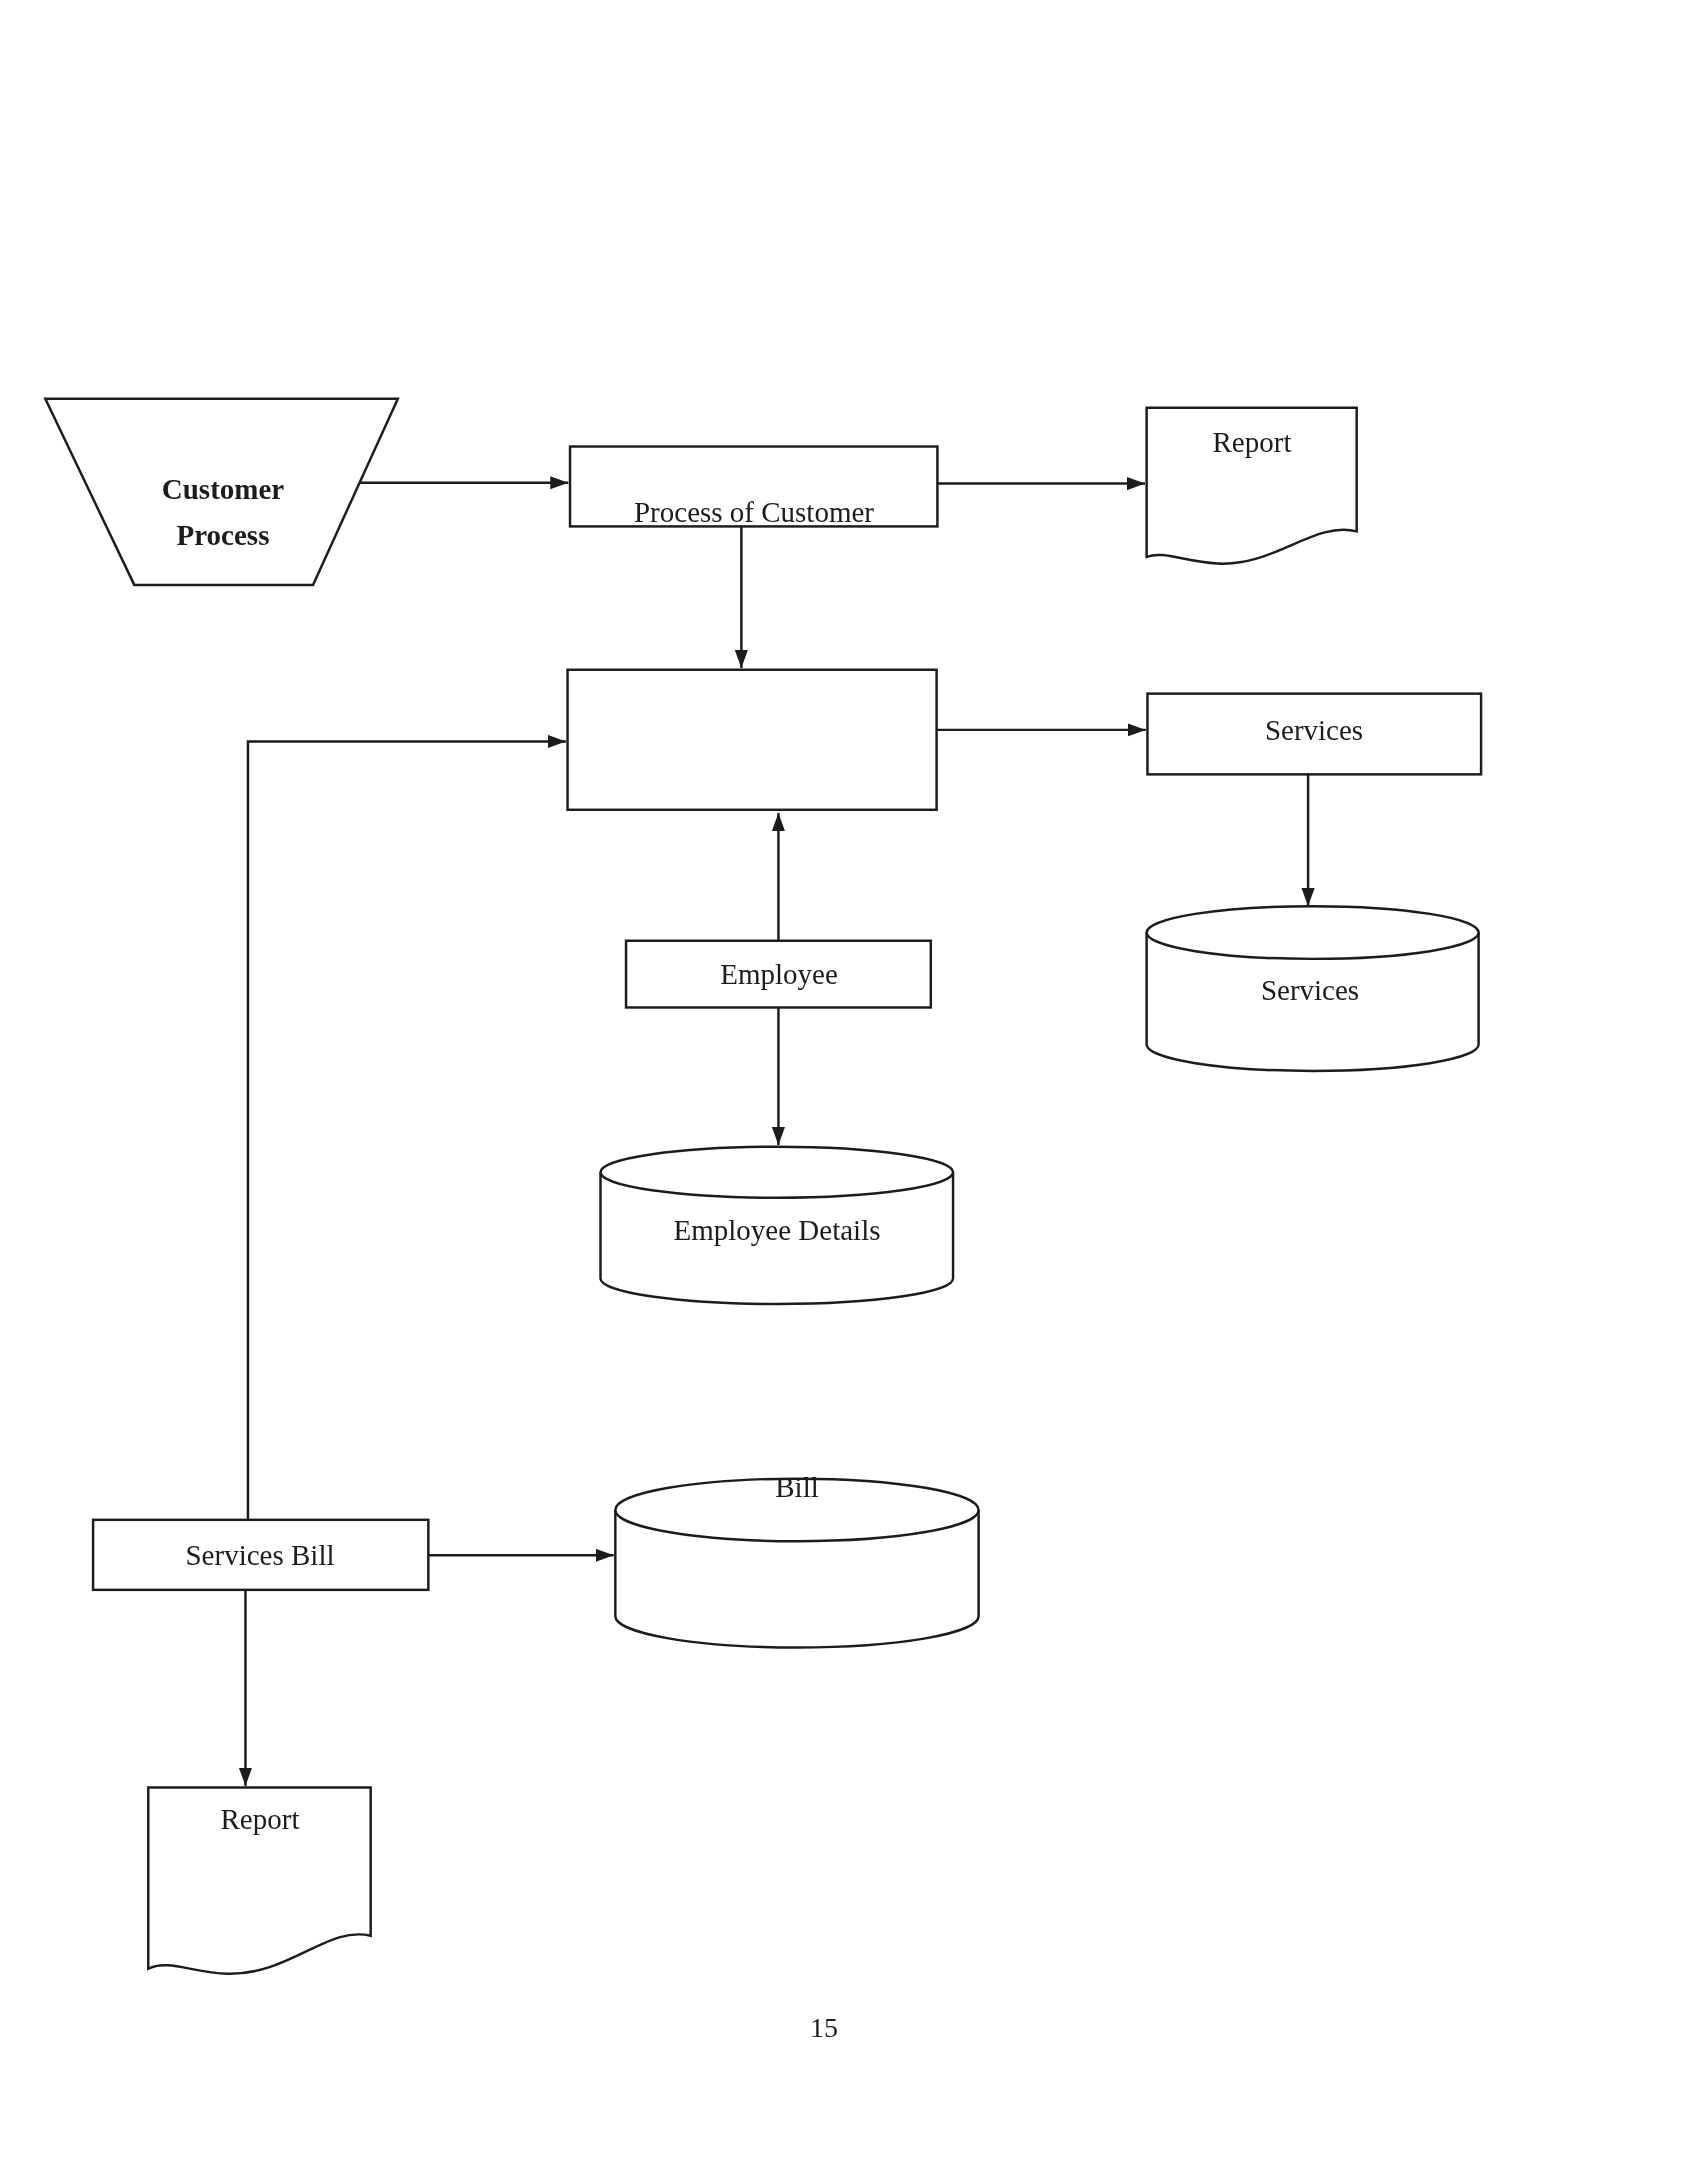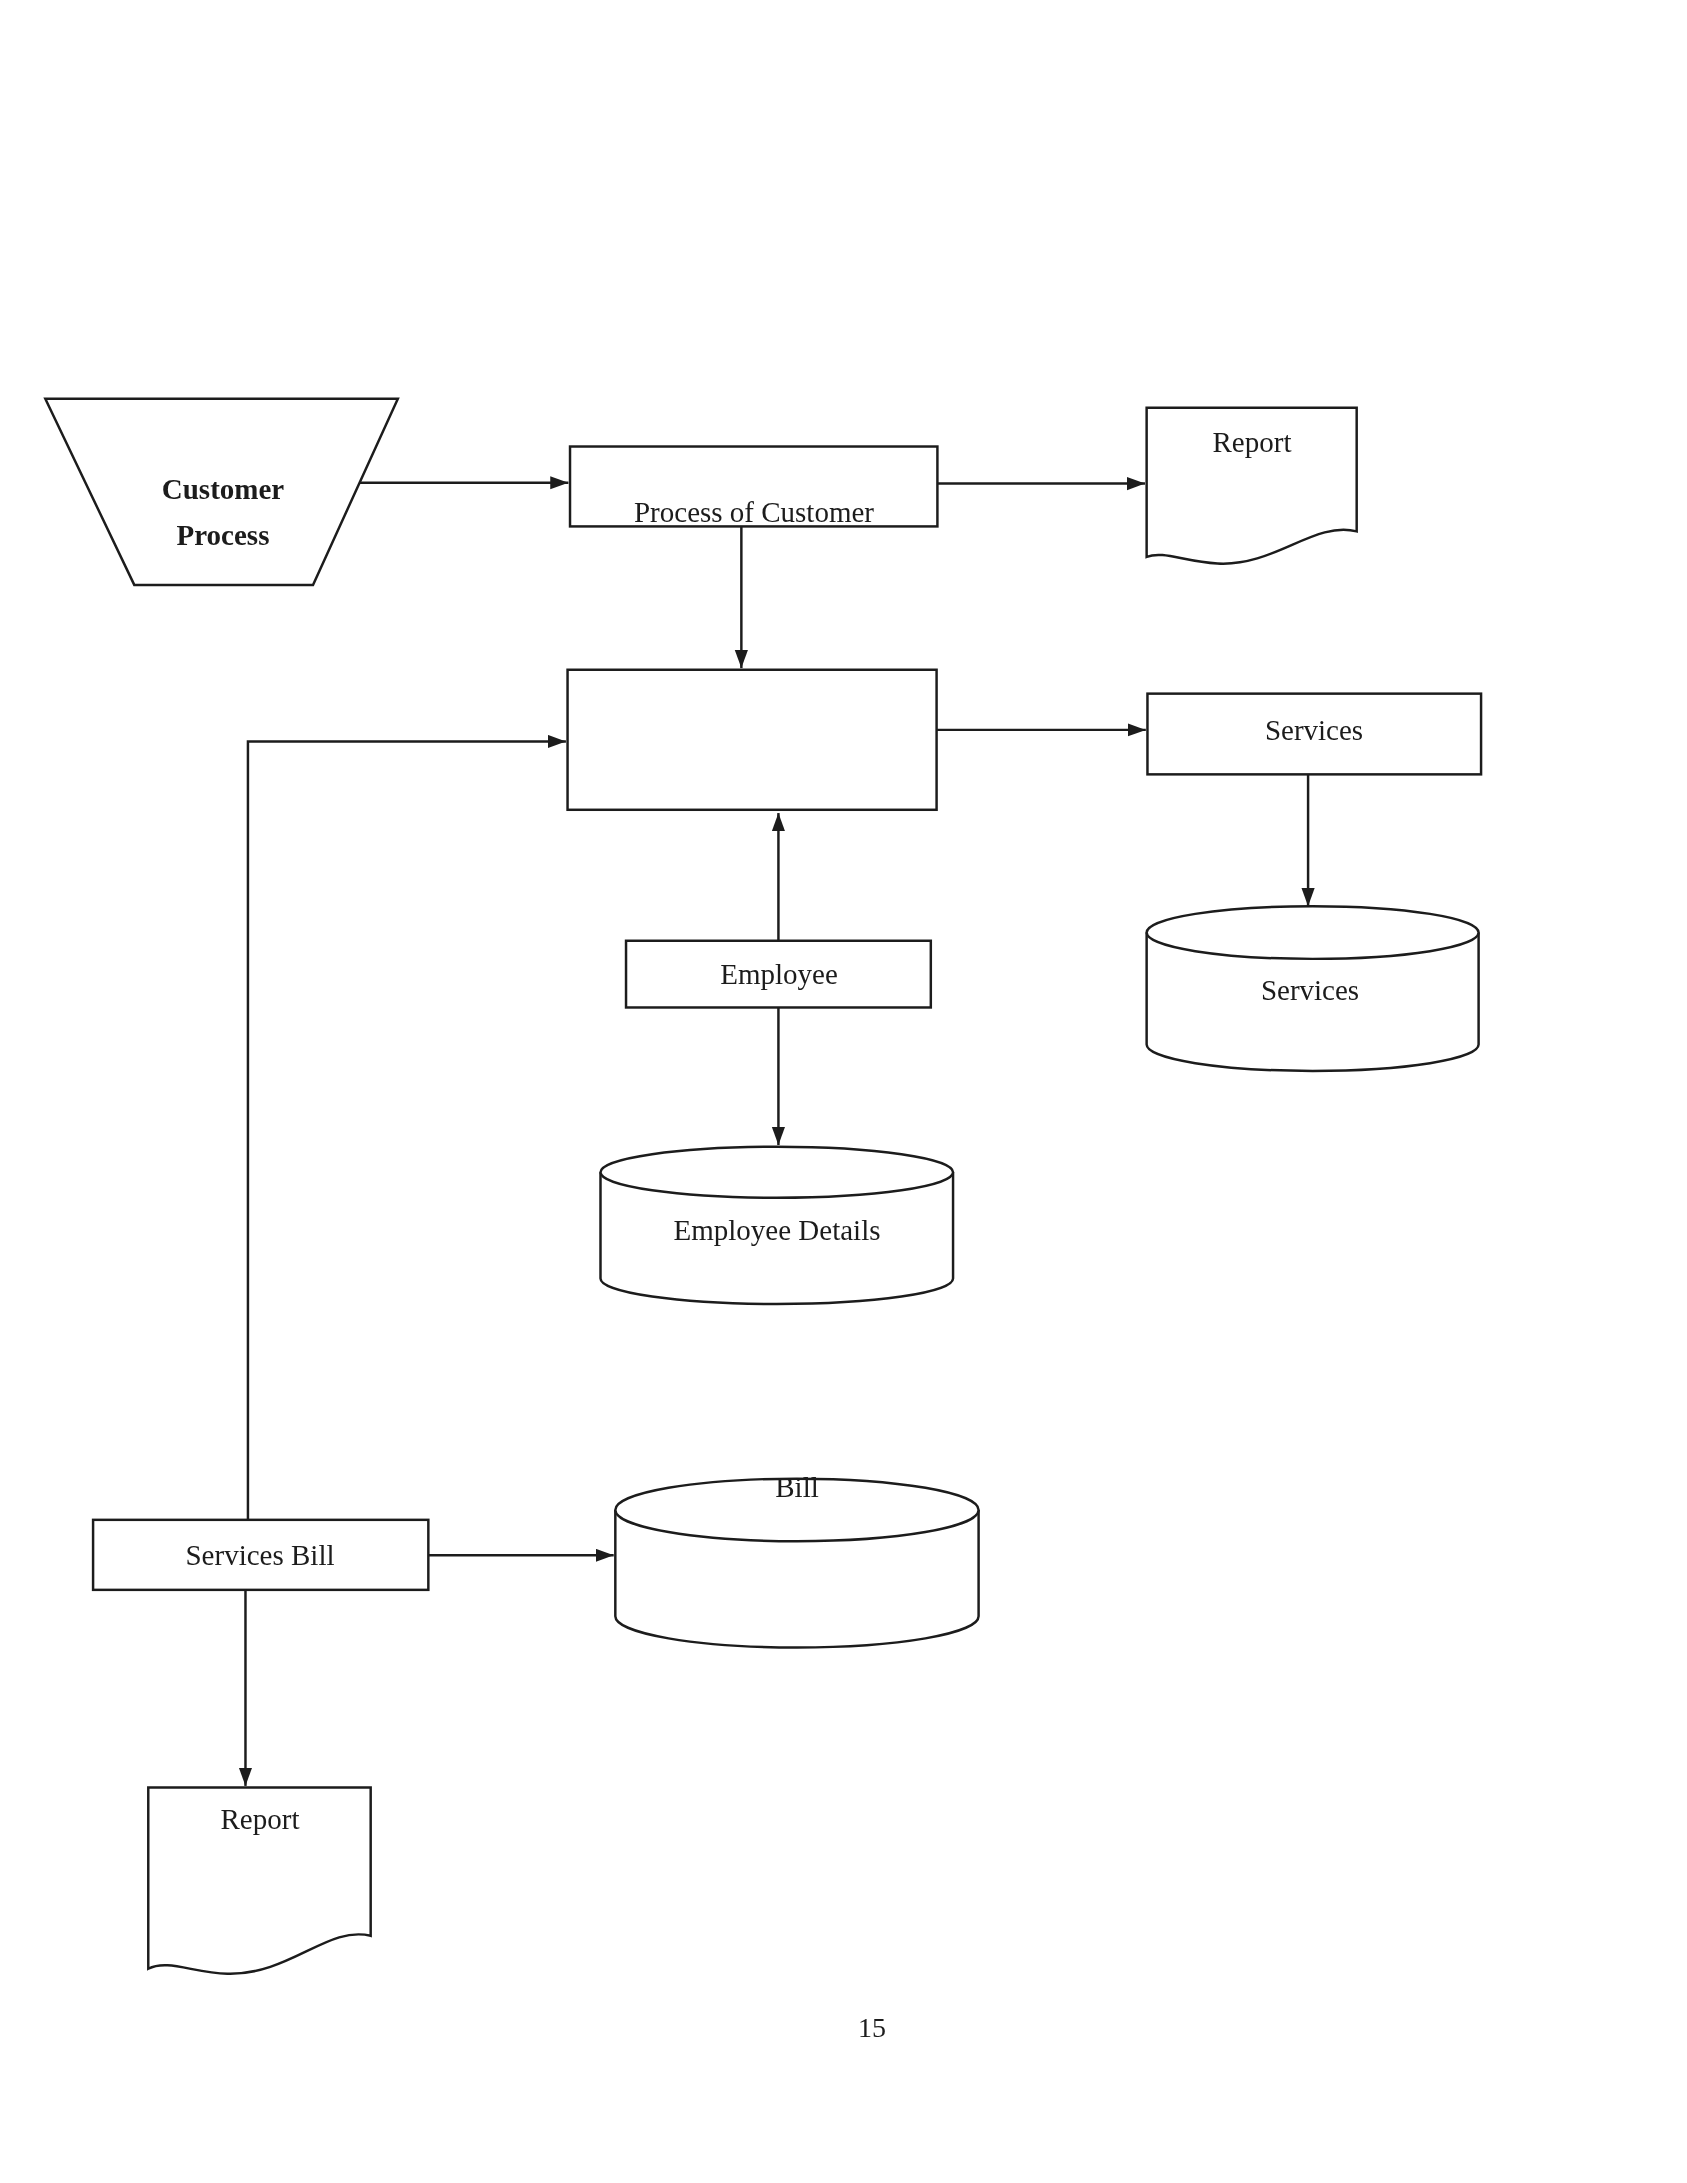--- a/index.html
+++ b/index.html
@@ -113,16 +113,16 @@
   <div class="label" style="left:779px; top:974px;">Employee</div>
 
   <div class="label" style="left:777px; top:1230px;">Employee Details</div>
 
   <div class="label" style="left:260px; top:1555px;">Services Bill</div>
 
   <div class="label" style="left:797px; top:1487px;">Bill</div>
 
   <div class="label" style="left:260px; top:1819px;">Report</div>
 
-  <div class="label pagenum" style="left:872px; top:2028px;">15</div>
+  <div class="label pagenum" style="left:824px; top:2028px;">15</div>
 
 </div>
 
 
 </body></html>

